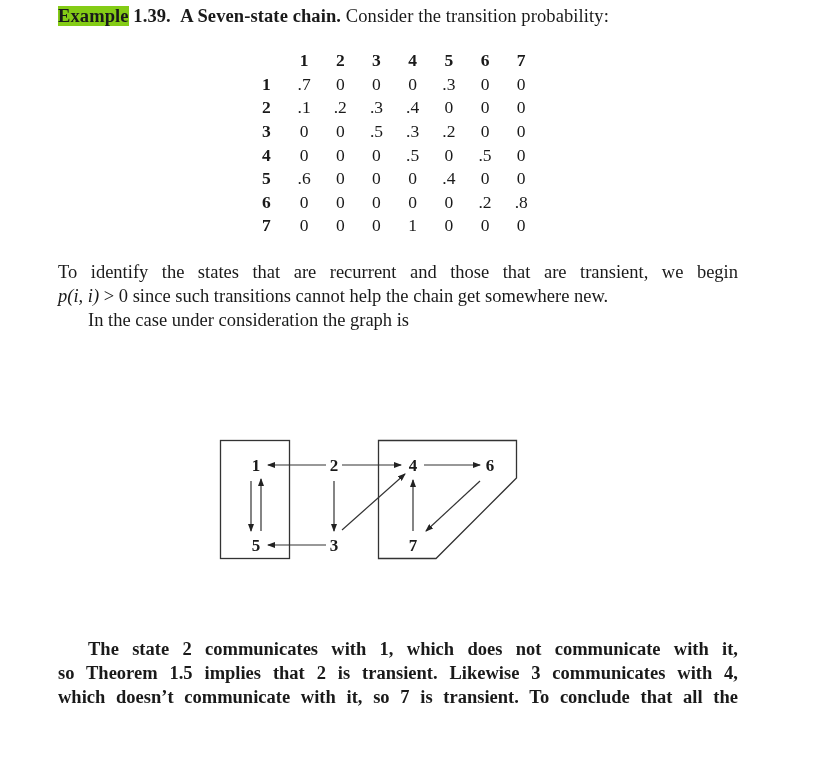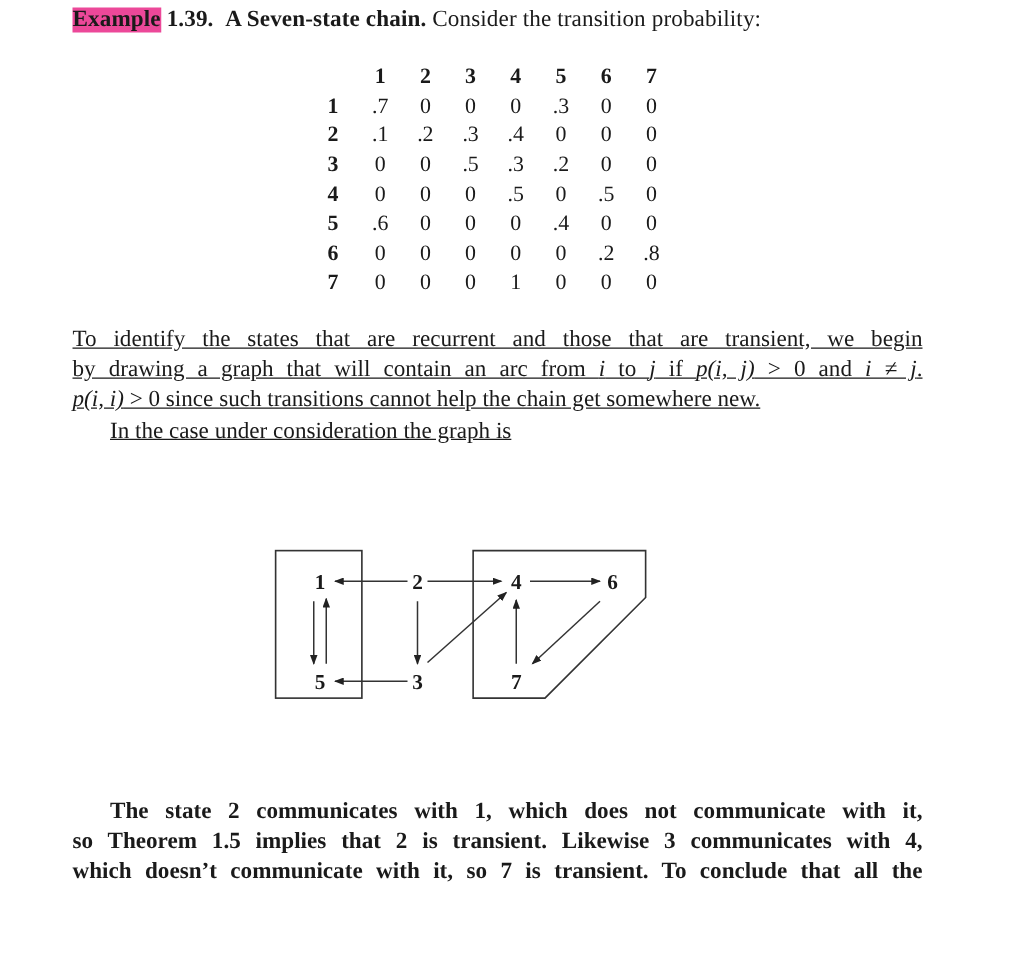--- a/index.html
+++ b/index.html
@@ -2,21 +2,21 @@
 <html><head>
 <meta charset="utf-8">
 <style>
   html, body { margin: 0; padding: 0; background: #ffffff; }
   body { width: 824px; height: 768px; position: relative; overflow: hidden;
          font-family: "DejaVu Serif", "Liberation Serif", serif; color: #1a1a1a; }
   .page { position: absolute; left: 0; top: 0; width: 824px; height: 768px; }
   .line { position: absolute; left: 58px; width: 680px; font-size: 18.5px; white-space: nowrap;
           font-family: "Liberation Serif", "DejaVu Serif", serif; letter-spacing: 0.1px; }
   .heading { top: 6px; }
-  .hl { background: #ec4899; }
+  .hl { background: #84cc16; }
   b { font-weight: bold; }
   .matrix { position: absolute; left: 262px; top: 49px; border-collapse: collapse;
             font-family: "Liberation Serif", "DejaVu Serif", serif; font-size: 17.5px; }
   .matrix td, .matrix th { height: 23.6px; padding: 0; text-align: center; vertical-align: middle; }
   .matrix th { font-weight: bold; }
   .matrix .rh { width: 24px; text-align: left; }
   .matrix .c { width: 36.2px; }
   .para { position: absolute; left: 58px; width: 680px; font-size: 18.5px;
           font-family: "Liberation Serif", "DejaVu Serif", serif; line-height: 24.2px; }
   .para .row { display: block; white-space: nowrap; text-align: justify; text-align-last: justify; }
@@ -114,23 +114,22 @@
       <td class="c">0</td>
       <td class="c">0</td>
       <td class="c">1</td>
       <td class="c">0</td>
       <td class="c">0</td>
       <td class="c">0</td>
     </tr>
   </tbody>
     </table>
 
-  <div class="para" style="top:260px;text-decoration:underline;">
+  <div class="para" style="top:260px;">
     <span class="row">To identify the states that are recurrent and those that are transient, we begin</span>
-    <span class="row"><span>by drawing a graph that will contain an arc from </span><i class="m">i</i><span> to </span><i class="m">j</i><span> if </span><i class="m">p(i, j)</i><span> &gt; 0 and </span><i class="m">i ≠ j</i><span>.</span></span>
     <span class="row last"><i class="m">p(i, i)</i><span> &gt; 0 since such transitions cannot help the chain get somewhere new.</span></span>
     <span class="row last indent">In the case under consideration the graph is</span>
   </div>
 
   <svg class="graph" width="310" height="125" viewBox="0 0 310 125">
     <defs>
       <marker id="ah" markerWidth="8" markerHeight="6" refX="7" refY="3" orient="auto" markerUnits="userSpaceOnUse">
         <path d="M0,0 L8,3 L0,6 z" fill="#222"></path>
       </marker>
     </defs>

